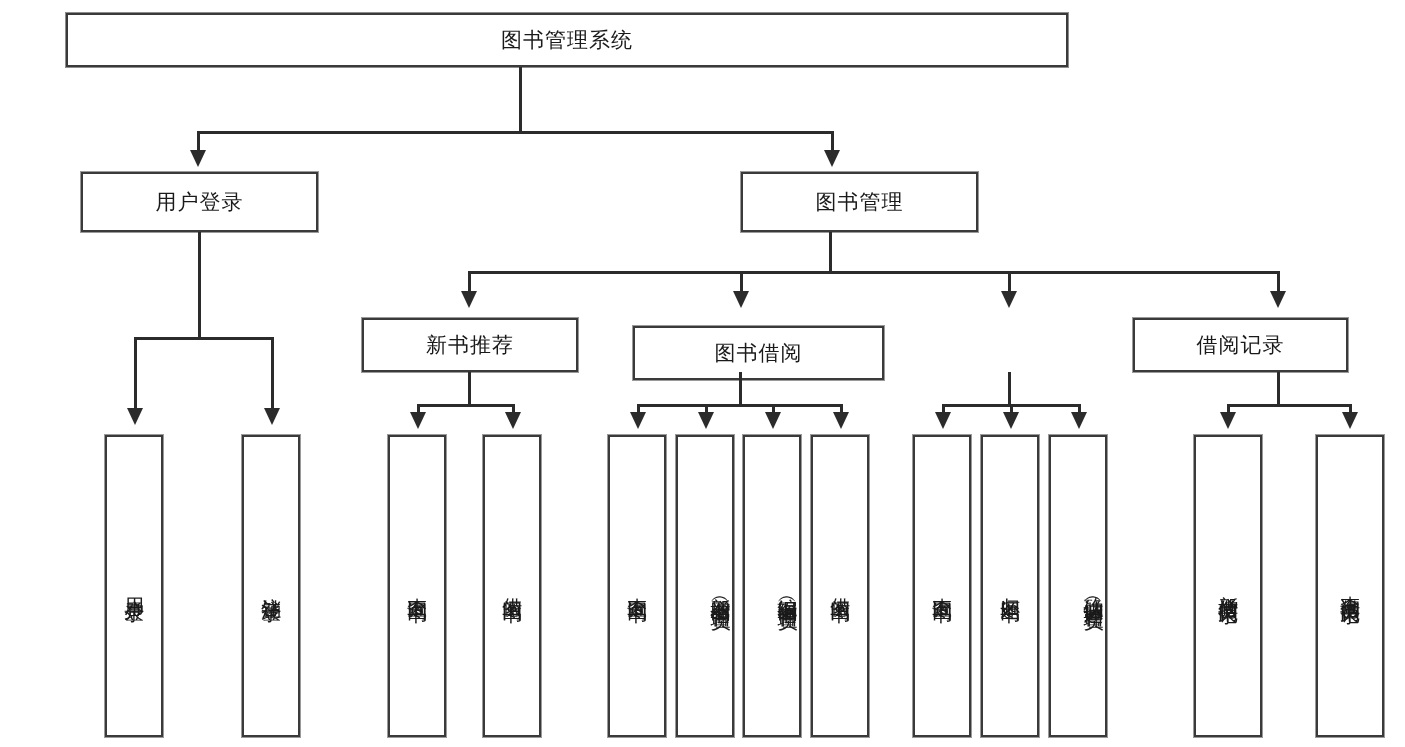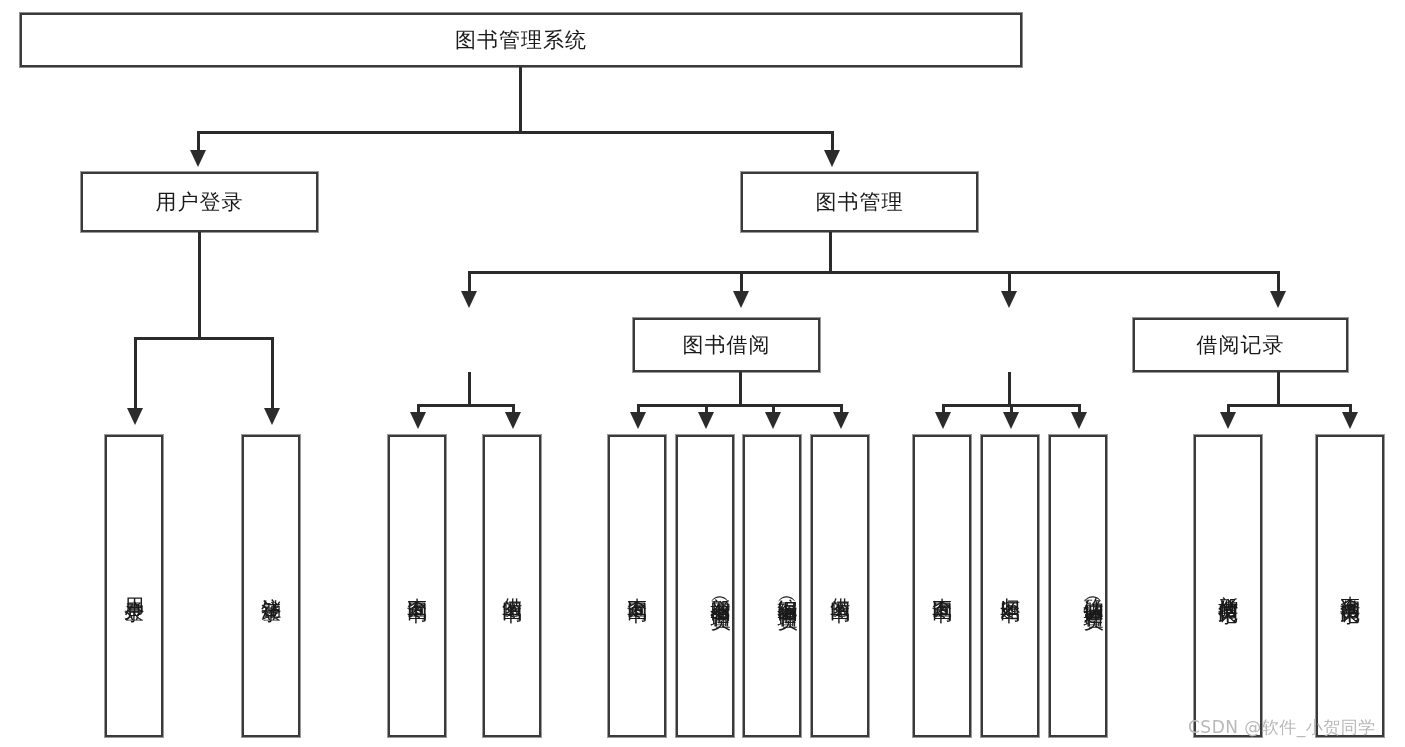--- a/index.html
+++ b/index.html
@@ -31,20 +31,21 @@
   }
   .node.horiz {
     font-size: 21px;
     letter-spacing: 1px;
     line-height: 1;
   }
   
   .node.root {
     border-width: 2px;
     box-shadow: 0 0 0 1px #8d8d8d;
+    margin-left: 46px;
   }
   .node.lvl1 {
     box-shadow: 0 0 0 1px #9a9a9a;
   }
   
   .node.leaf {
     writing-mode: vertical-rl;
     text-orientation: upright;
     font-size: 20px;
     line-height: 1.18;
@@ -123,21 +124,24 @@
   <div class="hline" style="left:468px; top:271px; width:812px;"></div>
   <div class="vline" style="left:468px; top:271px; height:24px;"></div>
   <div class="arrow" style="left:461px; top:291px;"></div>
   <div class="vline" style="left:740px; top:271px; height:24px;"></div>
   <div class="arrow" style="left:733px; top:291px;"></div>
   <div class="vline" style="left:1008px; top:271px; height:24px;"></div>
   <div class="arrow" style="left:1001px; top:291px;"></div>
   <div class="vline" style="left:1277px; top:271px; height:24px;"></div>
   <div class="arrow" style="left:1270px; top:291px;"></div>
 
-  <div class="node lvl1 horiz" style="left:633px; top:318px; width:187px; height:54px;">
+  <div class="node lvl1 horiz" style="left:362px; top:318px; width:216px; height:54px;">
+    <span>新书推荐</span>
+  </div>
+  <div class="node lvl1 horiz" style="left:633px; top:326px; width:251px; height:54px;">
     <span>图书借阅</span>
   </div>
   <div class="node lvl1 horiz" style="left:1133px; top:318px; width:215px; height:54px;">
     <span>借阅记录</span>
   </div>
 
   <div class="vline" style="left:468px; top:372px; height:35px;"></div>
   <div class="hline" style="left:417px; top:404px; width:98px;"></div>
   <div class="vline" style="left:417px; top:404px; height:12px;"></div>
   <div class="arrow" style="left:410px; top:412px;"></div>
@@ -208,15 +212,14 @@
     <span>确认归还（管理员）</span>
   </div>
 
   <div class="node leaf midalign" style="left:1194px; top:435px; width:68px; height:302px;">
     <span>新增借阅记录</span>
   </div>
   <div class="node leaf midalign" style="left:1316px; top:435px; width:68px; height:302px;">
     <span>查询借阅记录</span>
   </div>
 
-  <div id="watermark" style="left:1188px; top:716px;">CSDN @软件_小贺同学</div>
 
 </div>
 
 </body></html>

